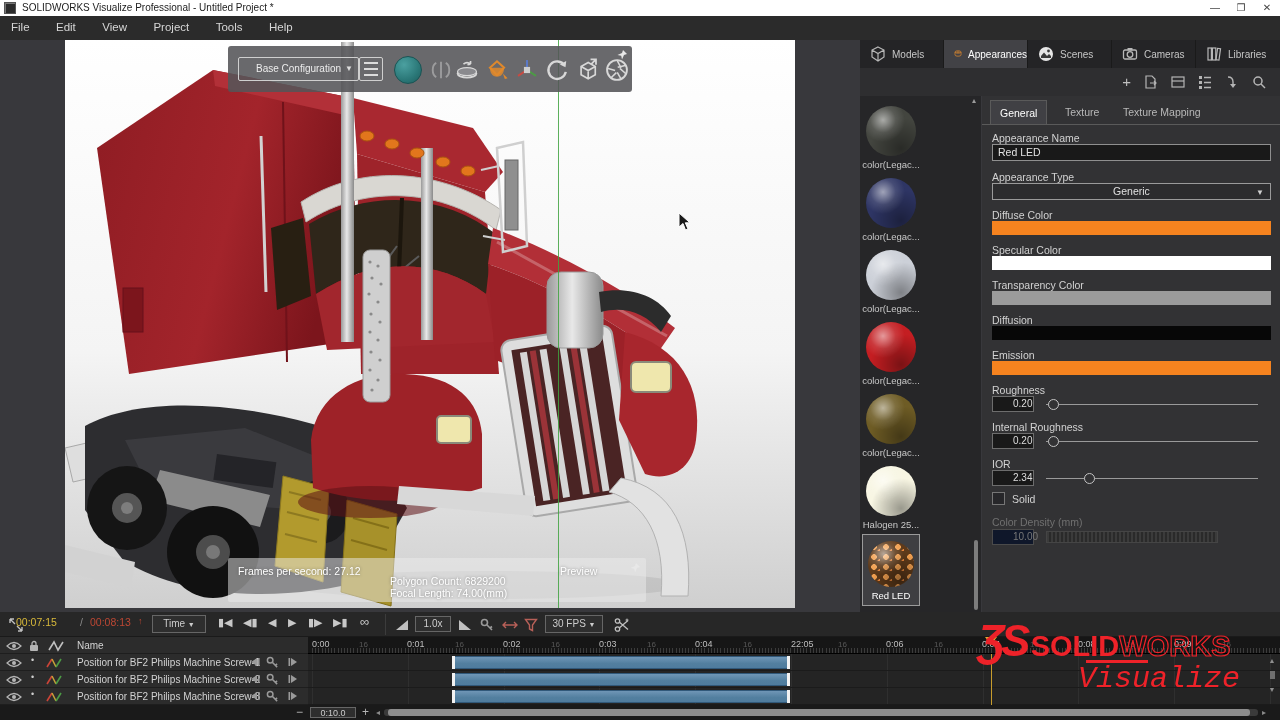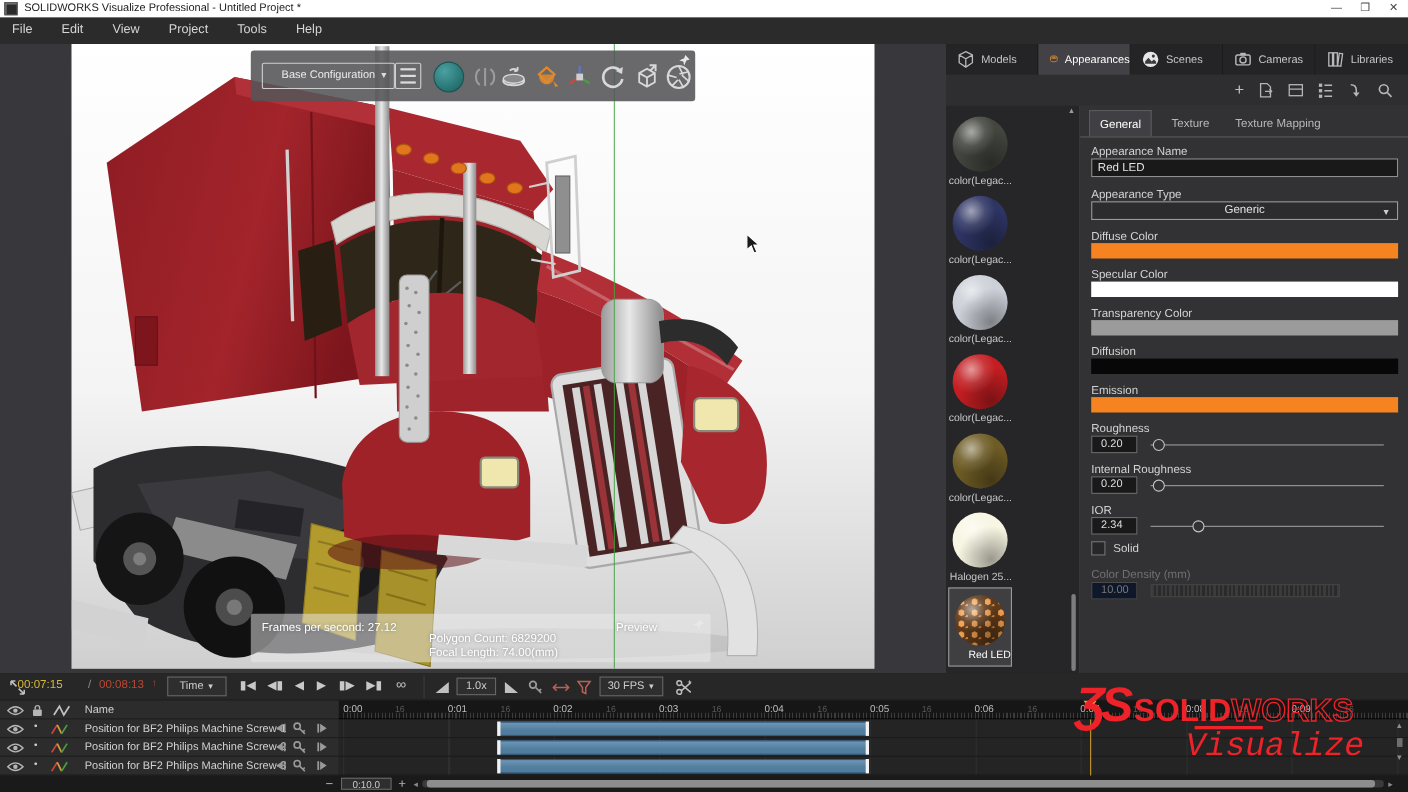--- a/index.html
+++ b/index.html
@@ -55,21 +55,21 @@
 
   
   .ptab { position:absolute; top:0; height:28px; width:84px; background:#242426;
     border-right:1px solid #1a1a1a; display:flex; align-items:center; gap:6px; padding-left:10px; }
   .ptab.active { background:#424246; }
   .ptab .lb { font-size:10px; color:#c6c6c6; }
   .ptab.active .lb { color:#ffffff; }
   #panel-toolbar { position:absolute; left:860px; top:28px; width:420px; height:28px; background:#2e2e30;
     display:flex; justify-content:flex-end; align-items:center; gap:13px; padding-right:14px; }
   #swatchlist { position:absolute; left:860px; top:56px; width:121px; height:516px; background:#262628; }
-  .swatch { position:absolute; left:2px; width:58px; text-align:right; }
+  .swatch { position:absolute; left:2px; width:58px; text-align:center; }
   .sphere { width:50px; height:50px; border-radius:50%; margin:0 auto; position:relative; }
   .sphere::after { content:""; position:absolute; inset:0; border-radius:50%;
     background:radial-gradient(circle at 34% 28%, rgba(255,255,255,.55) 0%, rgba(255,255,255,.12) 26%, rgba(0,0,0,0) 45%),
                radial-gradient(circle at 70% 85%, rgba(0,0,0,.38) 0%, rgba(0,0,0,0) 55%); }
   .swlabel { margin-top:3px; font-size:9.5px; color:#c8c8c8; white-space:nowrap; }
   .swatch.sel { border:1px solid #9a9a9a; background:#3f3f42; padding:6px 0 4px 0; }
   .led { background:
       radial-gradient(circle 3px at 6px 6px,  #f2a050 92%, transparent 100%) 0 0/12px 10px,
       radial-gradient(circle 3px at 12px 11px,#e8843a 92%, transparent 100%) 0 0/12px 10px, #5e3a1a; }
   #sw-scroll { position:absolute; left:972px; top:56px; width:8px; height:516px; }
@@ -83,21 +83,21 @@
   #subtabline { position:absolute; left:0; top:28px; width:298px; height:1px; background:#5a5a5a; }
   .plabel { position:absolute; left:10px; font-size:10.5px; color:#d2d2d2; }
   .plabel.dim { color:#707070; }
   .pinput { position:absolute; left:10px; width:279px; height:17px; background:#191919;
     border:1px solid #8f8f8f; color:#e2e2e2; font-size:10.5px; line-height:15px; padding-left:5px; }
   .pselect { position:absolute; left:10px; width:279px; height:17px; background:#2c2c2e;
     border:1px solid #9a9a9a; color:#e0e0e0; font-size:10.5px; line-height:15px; text-align:center; }
   .pselect .car { position:absolute; right:6px; top:1px; font-size:8px; color:#cfcfcf; }
   .cbar { position:absolute; left:10px; width:279px; height:14px; }
   .numbox { position:absolute; left:10px; width:42px; height:16px; background:#191919;
-    border:1px solid #6d6d6d; color:#dddddd; font-size:10px; line-height:14px; padding-left:8px; }
+    border:1px solid #6d6d6d; color:#dddddd; font-size:10px; line-height:14px; padding-left:20px; }
   .numbox.dim { color:#777777; border-color:#4a4a4a; background:#0f172a; }
   .strack { position:absolute; left:64px; width:212px; height:16px; }
   .strack .line { position:absolute; left:0; right:0; top:8px; height:1px; background:#9a9a9a; }
   .strack .th { position:absolute; top:3px; width:11px; height:11px; border:1px solid #c4c4c4;
     border-radius:50%; background:#323234; }
   .hatch { position:absolute; left:64px; width:172px; height:12px; border:1px solid #454545;
     background:repeating-linear-gradient(90deg,#3b3b3b 0 2px,#2a2a2a 2px 4px); }
   .chk { position:absolute; left:10px; width:13px; height:13px; background:#27272a; border:1px solid #767676; }
 
   
@@ -730,21 +730,21 @@
         </svg>
     </div>
   </div>
 
   <div id="ruler">
     <span class="rlab" style="left:4px">0:00</span>
     <span class="rlab" style="left:99px">0:01</span>
     <span class="rlab" style="left:195px">0:02</span>
     <span class="rlab" style="left:291px">0:03</span>
     <span class="rlab" style="left:387px">0:04</span>
-    <span class="rlab" style="left:483px">0:05</span>
+    <span class="rlab" style="left:483px">22:05</span>
     <span class="rlab" style="left:578px">0:06</span>
     <span class="rlab" style="left:674px">0:07</span>
     <span class="rlab" style="left:770px">0:08</span>
     <span class="rlab" style="left:866px">0:09</span>
     <span class="rsub" style="left:51px">16</span>
     <span class="rsub" style="left:147px">16</span>
     <span class="rsub" style="left:243px">16</span>
     <span class="rsub" style="left:339px">16</span>
     <span class="rsub" style="left:435px">16</span>
     <span class="rsub" style="left:530px">16</span>

